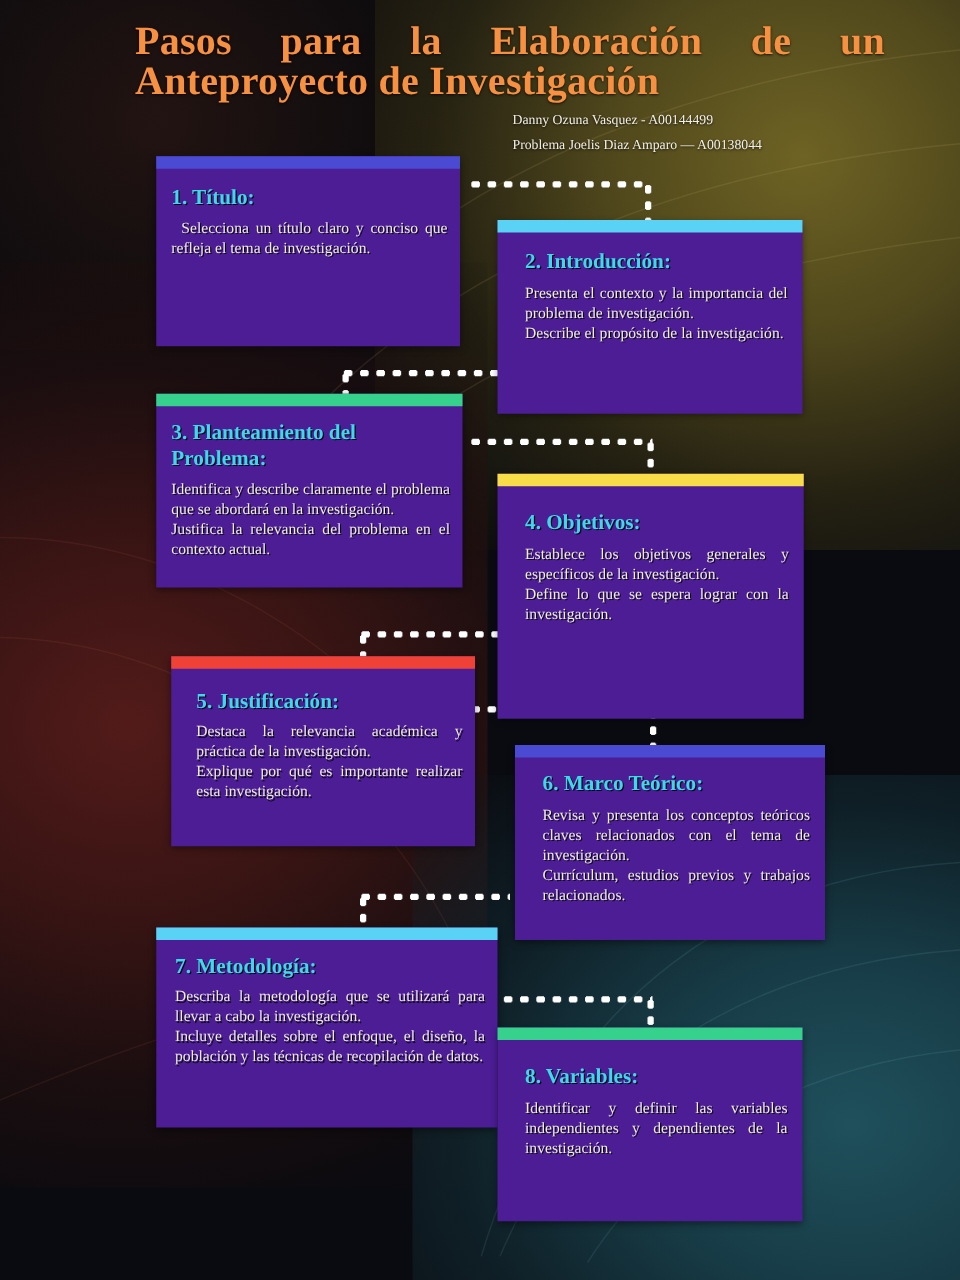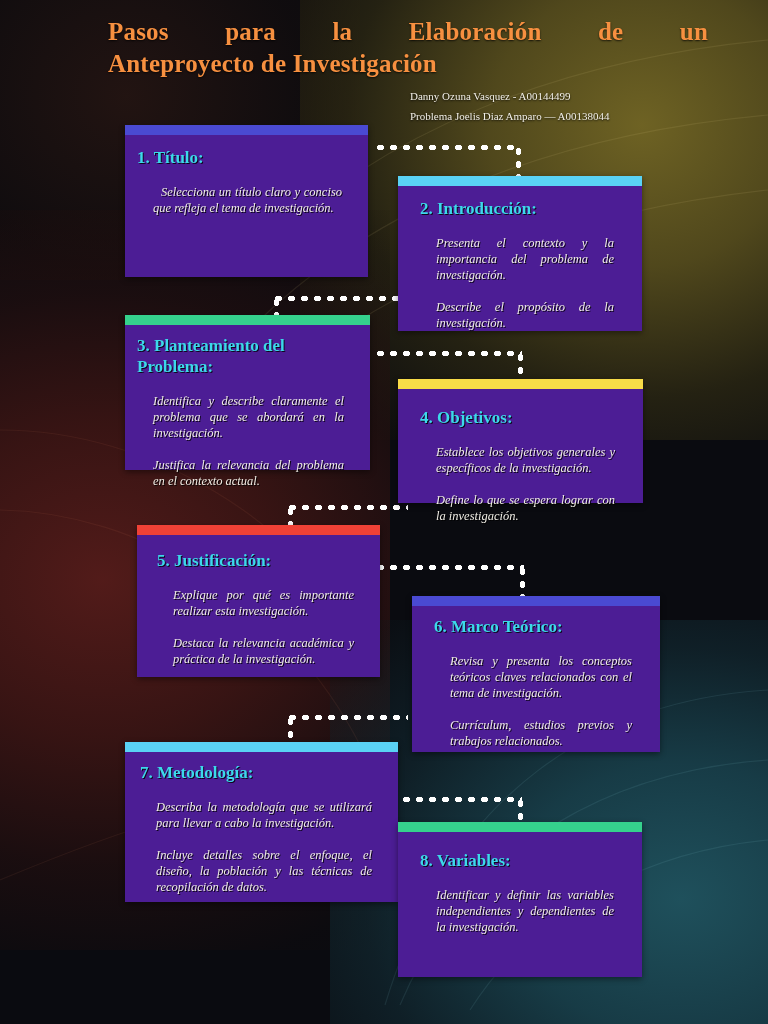--- a/index.html
+++ b/index.html
@@ -49,21 +49,21 @@
     background:radial-gradient(ellipse at 55% 60%,
        rgba(40,22,18,0.80) 0%,
        rgba(24,14,12,0.40) 45%,
        rgba(10,11,16,0) 80%);
   }
   .arcs{position:absolute;inset:0;}
   
   .title{
     position:absolute;left:108px;top:16px;width:600px;
     color:#f79040;
-    font-size:25px;line-height:32px;
+    font-size:32px;line-height:32px;
     font-weight:bold;
     text-align:justify;
     text-align-last:justify;
     letter-spacing:0.2px;
     text-shadow:0 1px 2px rgba(0,0,0,0.75);
   }
   .title .l2{display:block;text-align-last:left;}
   .authors{
     position:absolute;left:388px;top:86px;width:368px;
     color:#f2efe7;
@@ -82,27 +82,26 @@
   .card .bar{height:10px;width:100%;}
   .card .body{padding:12px 14px 10px 14px;}
   .card h3{
     margin:0 0 6px 0;
     color:#3cd9ea;
     font-size:17px;line-height:21px;
     font-weight:bold;
     text-shadow:1px 1px 0 rgba(0,0,0,0.8);
   }
   .card p{
-    margin:16px;
+    margin:0;
     color:#efece4;
     font-size:12.5px;line-height:16px;
     text-align:justify;
     text-align-last:left;
     text-shadow:1px 1px 0 rgba(0,0,0,0.85);
-    font-style:italic;
   }
   .card p + p{margin-top:0;}
   .card.left  .body{padding-left:12px;padding-right:10px;}
   .card.right .body{padding-left:22px;padding-right:12px;}
   .card.right h3{margin-bottom:7px;}
   
   .indent{text-indent:8px;}
   
   .dots{position:absolute;}
   .dots.h{
@@ -199,35 +198,35 @@
 
   <div class="card left" style="left:125px;top:315px;width:245px;height:155px;">
     <div class="bar" style="background:#35d18d;"></div>
     <div class="body" style="padding-top:10px;">
       <h3>3. Planteamiento del Problema:</h3>
       <p>Identifica y describe claramente el problema que se abordará en la investigación.</p>
       <p>Justifica la relevancia del problema en el contexto actual.</p>
     </div>
   </div>
 
-  <div class="card right" style="left:398px;top:379px;width:245px;height:124px;">
+  <div class="card right" style="left:398px;top:379px;width:245px;height:196px;">
     <div class="bar" style="background:#f8dc48;"></div>
     <div class="body" style="padding-top:18px;">
       <h3>4. Objetivos:</h3>
       <p>Establece los objetivos generales y específicos de la investigación.</p>
       <p>Define lo que se espera lograr con la investigación.</p>
     </div>
   </div>
 
   <div class="card left" style="left:137px;top:525px;width:243px;height:152px;">
     <div class="bar" style="background:#ef4136;"></div>
     <div class="body" style="padding-top:15px;padding-left:20px;">
       <h3>5. Justificación:</h3>
+      <p>Destaca la relevancia académica y práctica de la investigación.</p>
       <p>Explique por qué es importante realizar esta investigación.</p>
-      <p>Destaca la relevancia académica y práctica de la investigación.</p>
     </div>
   </div>
 
   <div class="card right" style="left:412px;top:596px;width:248px;height:156px;">
     <div class="bar" style="background:#4a4ad2;"></div>
     <div class="body" style="padding-top:10px;">
       <h3>6. Marco Teórico:</h3>
       <p>Revisa y presenta los conceptos teóricos claves relacionados con el tema de investigación.</p>
       <p>Currículum, estudios previos y trabajos relacionados.</p>
     </div>

